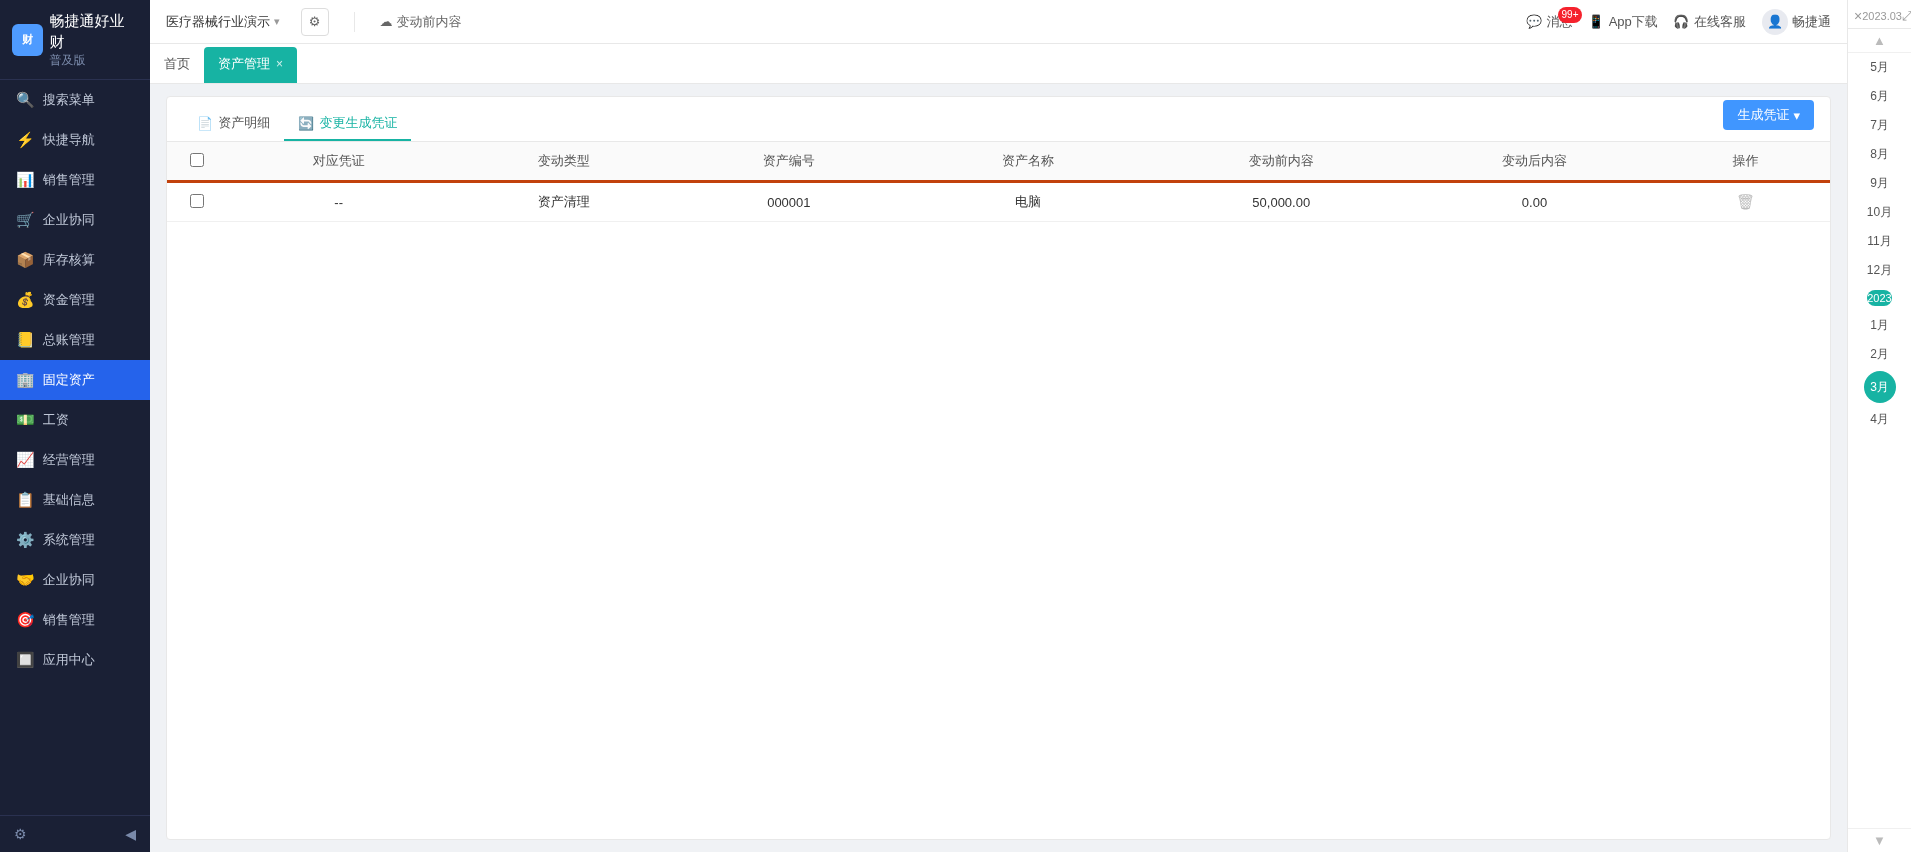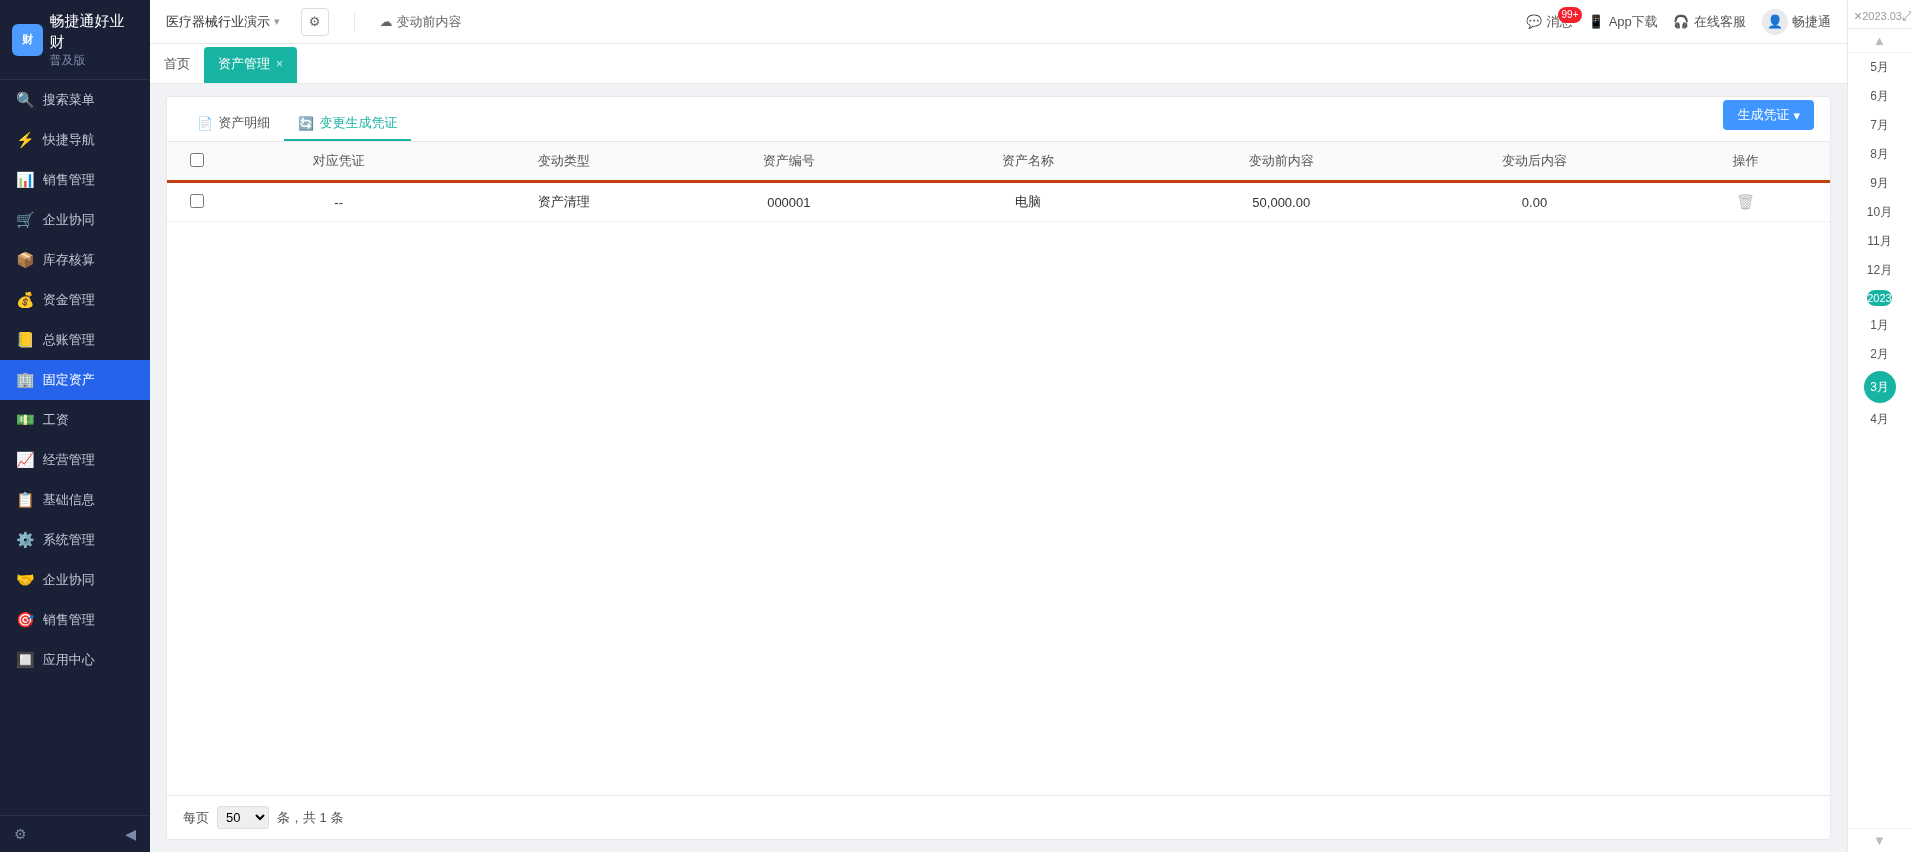--- a/index.html
+++ b/index.html
@@ -554,30 +554,20 @@
               <td class="col-before">50,000.00</td>
               <td class="col-after">0.00</td>
               <td class="col-action">
                 <span class="delete-icon">🗑</span>
               </td>
             </tr>
           </tbody>
         </table>
       </div>
 
-      <div class="pagination-bar">
-        <span>每页</span>
-        <select class="page-size-select">
-          <option>50</option>
-          <option>10</option>
-          <option>20</option>
-          <option>100</option>
-        </select>
-        <span>条，共 1 条</span>
-      </div>
     </div>
   </div>
 </div>
 
 <div class="calendar-panel">
   <div class="calendar-panel-header">
     <span class="calendar-panel-close">×</span>
     <span style="font-size:11px; color:#999;">2023.03</span>
     <span class="calendar-panel-expand">⤢</span>
   </div>

